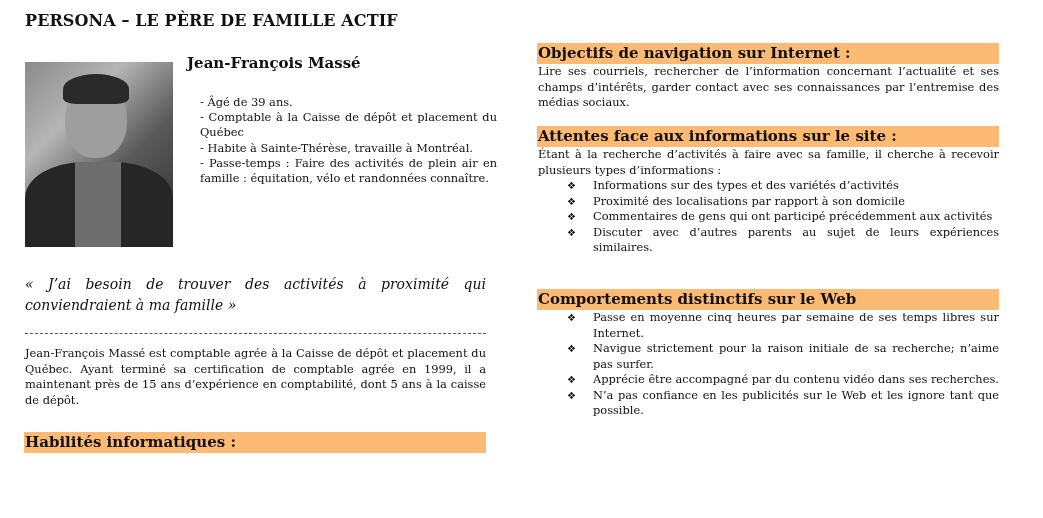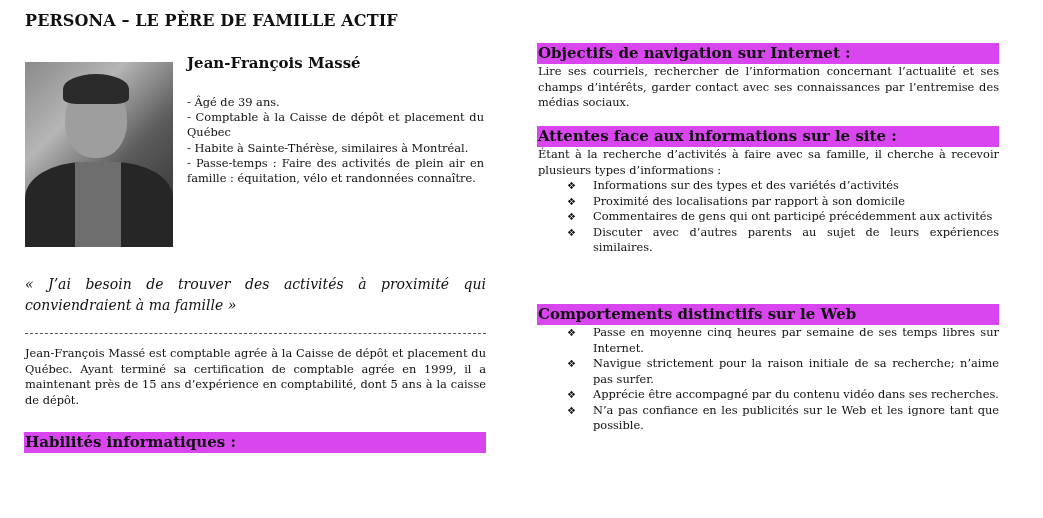--- a/index.html
+++ b/index.html
@@ -6,26 +6,26 @@
   body { width:1043px; height:518px; position:relative; overflow:hidden;
          font-family:"DejaVu Serif", serif; color:#111; }
   .abs { position:absolute; }
   .title { left:25px; top:11px; font-size:16px; font-weight:bold; letter-spacing:0.1px;text-align:center; }
   .photo { left:25px; top:62px; width:148px; height:185px; background:linear-gradient(135deg,#8a8a8a 0%,#b5b5b5 30%,#5a5a5a 60%,#2c2c2c 100%); overflow:hidden; }
   .photo .head { position:absolute; left:40px; top:18px; width:62px; height:78px; border-radius:50% 50% 45% 45%; background:#9e9e9e; }
   .photo .hair { position:absolute; left:38px; top:12px; width:66px; height:30px; border-radius:50% 50% 20% 20%; background:#2a2a2a; }
   .photo .body { position:absolute; left:0px; top:100px; width:148px; height:90px; border-radius:40% 40% 0 0; background:#262626; }
   .photo .shirt { position:absolute; left:50px; top:100px; width:46px; height:90px; background:#6e6e6e; }
   .name { left:187px; top:54px; font-size:15px; font-weight:bold; }
-  .facts { left:187px; top:95px; width:297px; font-size:11.4px; line-height:15.2px; text-align:justify; }
+  .facts { left:200px; top:95px; width:297px; font-size:11.4px; line-height:15.2px; text-align:justify; }
   .facts div { margin:0; }
   .quote { left:25px; top:274px; width:461px; font-size:14px; font-style:italic; line-height:21px; text-align:justify; }
   .dash { left:25px; top:333px; width:461px; height:0; border-top:1px dashed #555; }
   .bio { left:25px; top:346px; width:461px; font-size:11.4px; line-height:15.5px; text-align:justify; }
-  .heading { background:#d946ef; font-size:15px; font-weight:bold; height:21px; line-height:21px; padding-left:1px; }
+  .heading { background:#fdba74; font-size:15px; font-weight:bold; height:21px; line-height:21px; padding-left:1px; }
   .sec-left { left:24px; top:432px; width:462px; }
   .sec-right { left:537px; width:462px; }
   .sec-body { font-size:11.4px; line-height:15.5px; text-align:justify; padding-left:1px; }
   ul.bul { list-style:none; margin:0; padding:0; }
   ul.bul li { position:relative; padding-left:55px; text-align:justify; }
   ul.bul li .b { position:absolute; left:29px; top:0; font-size:10px; }
 </style>
 </head>
 <body>
 
@@ -36,21 +36,21 @@
   <div class="shirt"></div>
   <div class="head"></div>
   <div class="hair"></div>
 </div>
 
 <div class="abs name">Jean-François Massé</div>
 
 <div class="abs facts">
   <div>- Âgé de 39 ans.</div>
   <div>- Comptable à la Caisse de dépôt et placement du Québec</div>
-  <div>- Habite à Sainte-Thérèse, similaires à Montréal.</div>
+  <div>- Habite à Sainte-Thérèse, travaille à Montréal.</div>
   <div>- Passe-temps : Faire des activités de plein air en famille : équitation, vélo et randonnées connaître.</div>
 </div>
 
 <div class="abs quote">« J’ai besoin de trouver des activités à proximité qui conviendraient à ma famille »</div>
 
 <div class="abs dash"></div>
 
 <div class="abs bio">Jean-François Massé est comptable agrée à la Caisse de dépôt et placement du Québec. Ayant terminé sa certification de comptable agrée en 1999, il a maintenant près de 15 ans d’expérience en comptabilité, dont 5 ans à la caisse de dépôt.</div>
 
 <div class="abs sec-left">
@@ -68,21 +68,21 @@
     <div>Étant à la recherche d’activités à faire avec sa famille, il cherche à recevoir plusieurs types d’informations :</div>
     <ul class="bul">
       <li><span class="b">❖</span><span>Informations sur des types et des variétés d’activités</span></li>
       <li><span class="b">❖</span><span>Proximité des localisations par rapport à son domicile</span></li>
       <li><span class="b">❖</span><span>Commentaires de gens qui ont participé précédemment aux activités</span></li>
       <li><span class="b">❖</span><span>Discuter avec d’autres parents au sujet de leurs expériences similaires.</span></li>
     </ul>
   </div>
 </div>
 
-<div class="abs sec-right" style="top:304px;">
+<div class="abs sec-right" style="top:289px;">
   <div class="heading">Comportements distinctifs sur le Web</div>
   <div class="sec-body">
     <ul class="bul">
       <li><span class="b">❖</span><span>Passe en moyenne cinq heures par semaine de ses temps libres sur Internet.</span></li>
       <li><span class="b">❖</span><span>Navigue strictement pour la raison initiale de sa recherche; n’aime pas surfer.</span></li>
       <li><span class="b">❖</span><span>Apprécie être accompagné par du contenu vidéo dans ses recherches.</span></li>
       <li><span class="b">❖</span><span>N’a pas confiance en les publicités sur le Web et les ignore tant que possible.</span></li>
     </ul>
   </div>
 </div>

